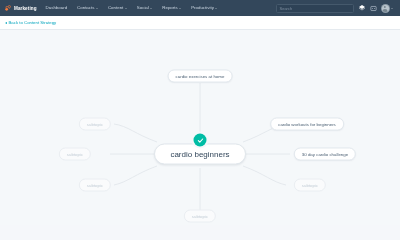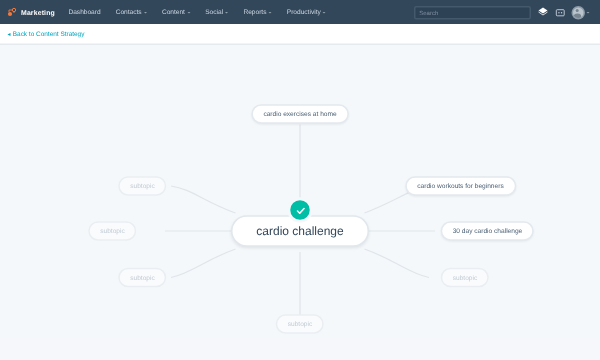--- a/index.html
+++ b/index.html
@@ -227,21 +227,21 @@
 
       <path d="M157 136 C135 144, 128 152, 114 155"></path>
 
       <path d="M154 124 L110 124"></path>
 
       <path d="M157 112 C135 104, 128 96, 114 94"></path>
     </g>
   </svg>
 
   <div class="node node-core" style="left:200px; top:124px;">
-    <span>cardio challenge</span>
+    <span>cardio beginners</span>
   </div>
   <span class="check-badge" style="left:200px; top:110px;">
     <svg viewBox="0 0 24 24" width="8" height="8">
       <path d="M5.5 12.5 L10 17 L18.5 7.5" fill="none" stroke="#ffffff" stroke-width="3.2" stroke-linecap="round" stroke-linejoin="round"></path>
     </svg>
   </span>
 
   <div class="node node-topic" style="left:200px; top:46px;">
     <span>cardio exercises at home</span>
   </div>

